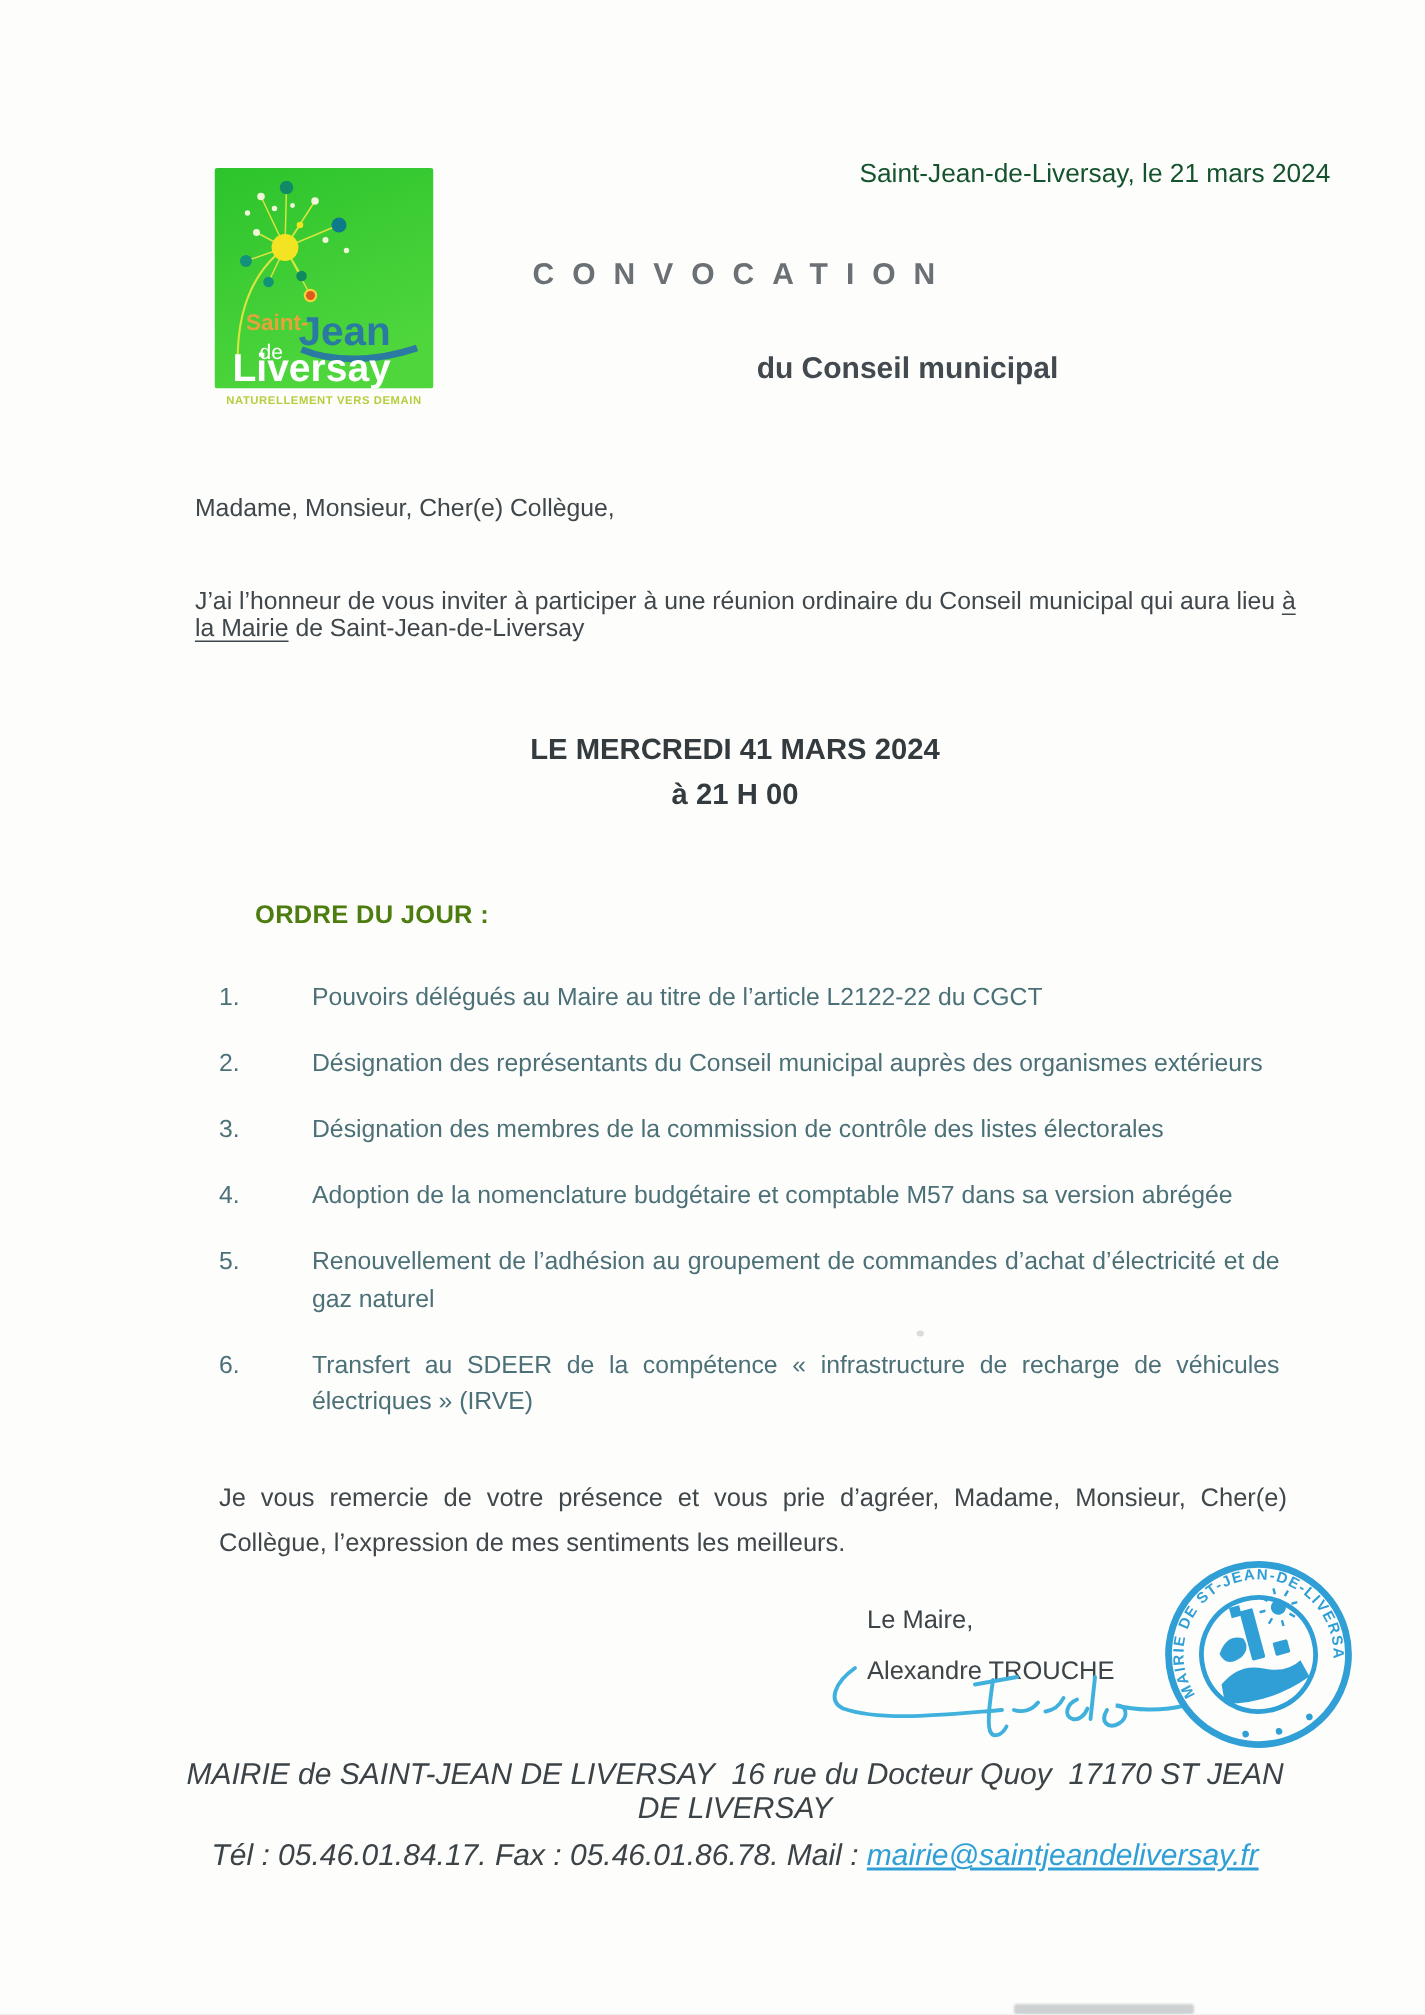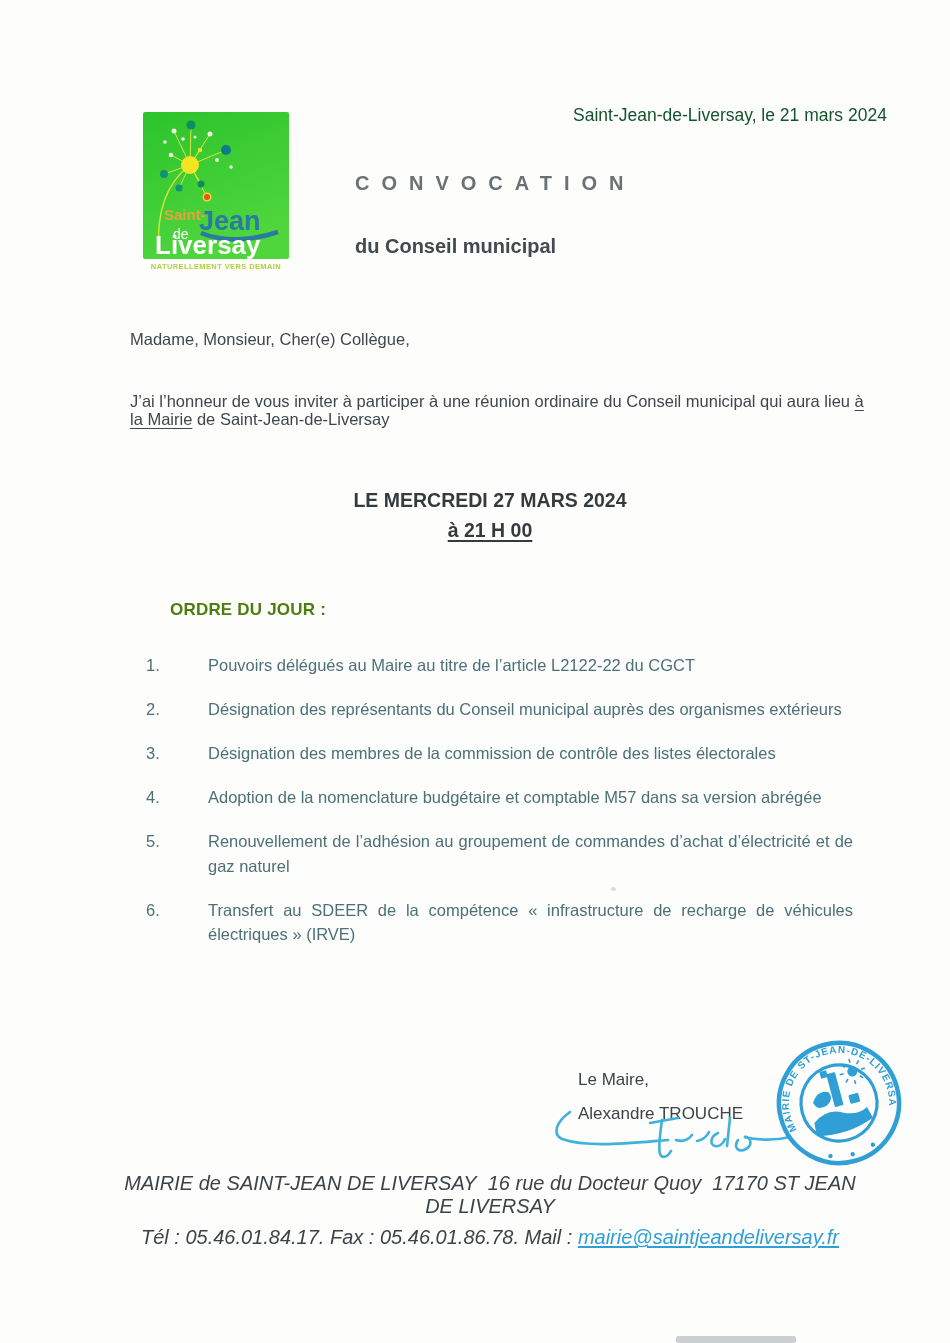--- a/index.html
+++ b/index.html
@@ -15,30 +15,30 @@
     margin-top:3px;text-align:center;font-size:7.5px;font-weight:bold;
     color:#b4cf3e;letter-spacing:.4px;white-space:nowrap;
   }
   
   .date-line{position:absolute;left:573px;top:105px;font-size:17.5px;color:#14532d;white-space:nowrap;}
   .doc-title{
     position:absolute;left:355px;top:172px;width:500px;text-align:left;
     font-size:20px;font-weight:bold;letter-spacing:12px;color:#6a7073;white-space:nowrap;
   }
   .doc-subtitle{
-    position:absolute;left:355px;top:235px;width:500px;
+    position:absolute;left:355px;top:235px;width:500px;text-align:center;
     font-size:20px;font-weight:bold;color:#424a4f;
   }
   
   .salutation{position:absolute;left:130px;top:330px;font-size:16.5px;color:#40474b;}
   .intro{position:absolute;left:130px;top:392px;width:740px;font-size:16.5px;line-height:18px;color:#40474b;}
   .intro .u{text-decoration:underline;text-underline-offset:3px;}
   .meeting{position:absolute;left:130px;top:489px;width:720px;text-align:center;color:#343b3f;}
   .meeting-date{font-size:19.5px;font-weight:bold;}
-  .meeting-time{margin-top:7px;font-size:19.5px;font-weight:bold;text-decoration:underline;text-decoration-thickness:2px;text-underline-offset:3px;}
+  .meeting-time{margin-top:7px;font-size:19.5px;font-weight:bold;text-decoration-thickness:2px;text-underline-offset:3px;}
   .agenda-heading{position:absolute;left:146px;top:600px;font-size:17px;font-weight:bold;color:#4d7c0f;letter-spacing:.2px;margin-left:24px;}
   .agenda{position:absolute;left:146px;top:653px;width:712px;list-style:none;margin:0;padding:0;}
   .agenda li{display:flex;margin-bottom:19.5px;font-size:16.5px;line-height:24.5px;color:#4c7077;}
   .agenda .num{width:30px;flex:0 0 30px;}
   .agenda .text{flex:1;margin-left:32px;}
   .agenda li.wrap .text{max-width:645px;text-align:justify;}
   .closing{position:absolute;left:146px;top:984px;width:712px;font-size:17px;line-height:30px;text-align:justify;color:#40474b;}
   
   .signer-role{position:absolute;left:578px;top:1070px;font-size:17px;color:#3d4448;}
   .signer-name{position:absolute;left:578px;top:1104px;font-size:17px;color:#3d4448;}
@@ -107,21 +107,21 @@
 
   <div class="date-line">Saint-Jean-de-Liversay, le 21 mars 2024</div>
   <div class="doc-title">CONVOCATION</div>
   <div class="doc-subtitle">du Conseil municipal</div>
 
   <div class="salutation">Madame, Monsieur, Cher(e) Collègue,</div>
 
   <div class="intro"><span>J’ai l’honneur de vous inviter à participer à une réunion ordinaire du Conseil municipal qui aura lieu </span><span class="u">à la Mairie</span><span> de Saint-Jean-de-Liversay</span></div>
 
   <div class="meeting">
-    <div class="meeting-date">LE MERCREDI 27 MARS 2024</div>
+    <div class="meeting-date">LE MERCREDI 41 MARS 2024</div>
     <div class="meeting-time">à 21 H 00</div>
   </div>
 
   <div class="agenda-heading">ORDRE DU JOUR :</div>
 
   <ul class="agenda">
     <li>
       <span class="num">1.</span>
       <span class="text">Pouvoirs délégués au Maire au titre de l’article L2122-22 du CGCT</span>
     </li>
@@ -140,20 +140,21 @@
     <li class="wrap">
       <span class="num">5.</span>
       <span class="text">Renouvellement de l’adhésion au groupement de commandes d’achat d’électricité et de gaz naturel</span>
     </li>
     <li class="wrap">
       <span class="num">6.</span>
       <span class="text">Transfert au SDEER de la compétence « infrastructure de recharge de véhicules électriques » (IRVE)</span>
     </li>
   </ul>
 
+  <div class="closing">Je vous remercie de votre présence et vous prie d’agréer, Madame, Monsieur, Cher(e) Collègue, l’expression de mes sentiments les meilleurs.</div>
 
   <div class="signer-role">Le Maire,</div>
   <div class="signer-name">Alexandre TROUCHE</div>
 
   <svg class="signature-svg" width="245" height="70" viewBox="0 0 245 70">
     <g stroke="#3fb1dc" stroke-width="2.6" fill="none" stroke-linecap="round">
       <path d="M20,14 C 6,24 2,36 12,41 C 38,50 80,45 118,42"></path>
       <path d="M112,22 C 110,36 108,50 110,56 C 112,61 118,59 121,53"></path>
       <path d="M100,25 L 128,20"></path>
       <path d="M126,42 c 6,2 12,0 16,-5 m 5,6 c 6,-1 10,-5 12,-9"></path>

